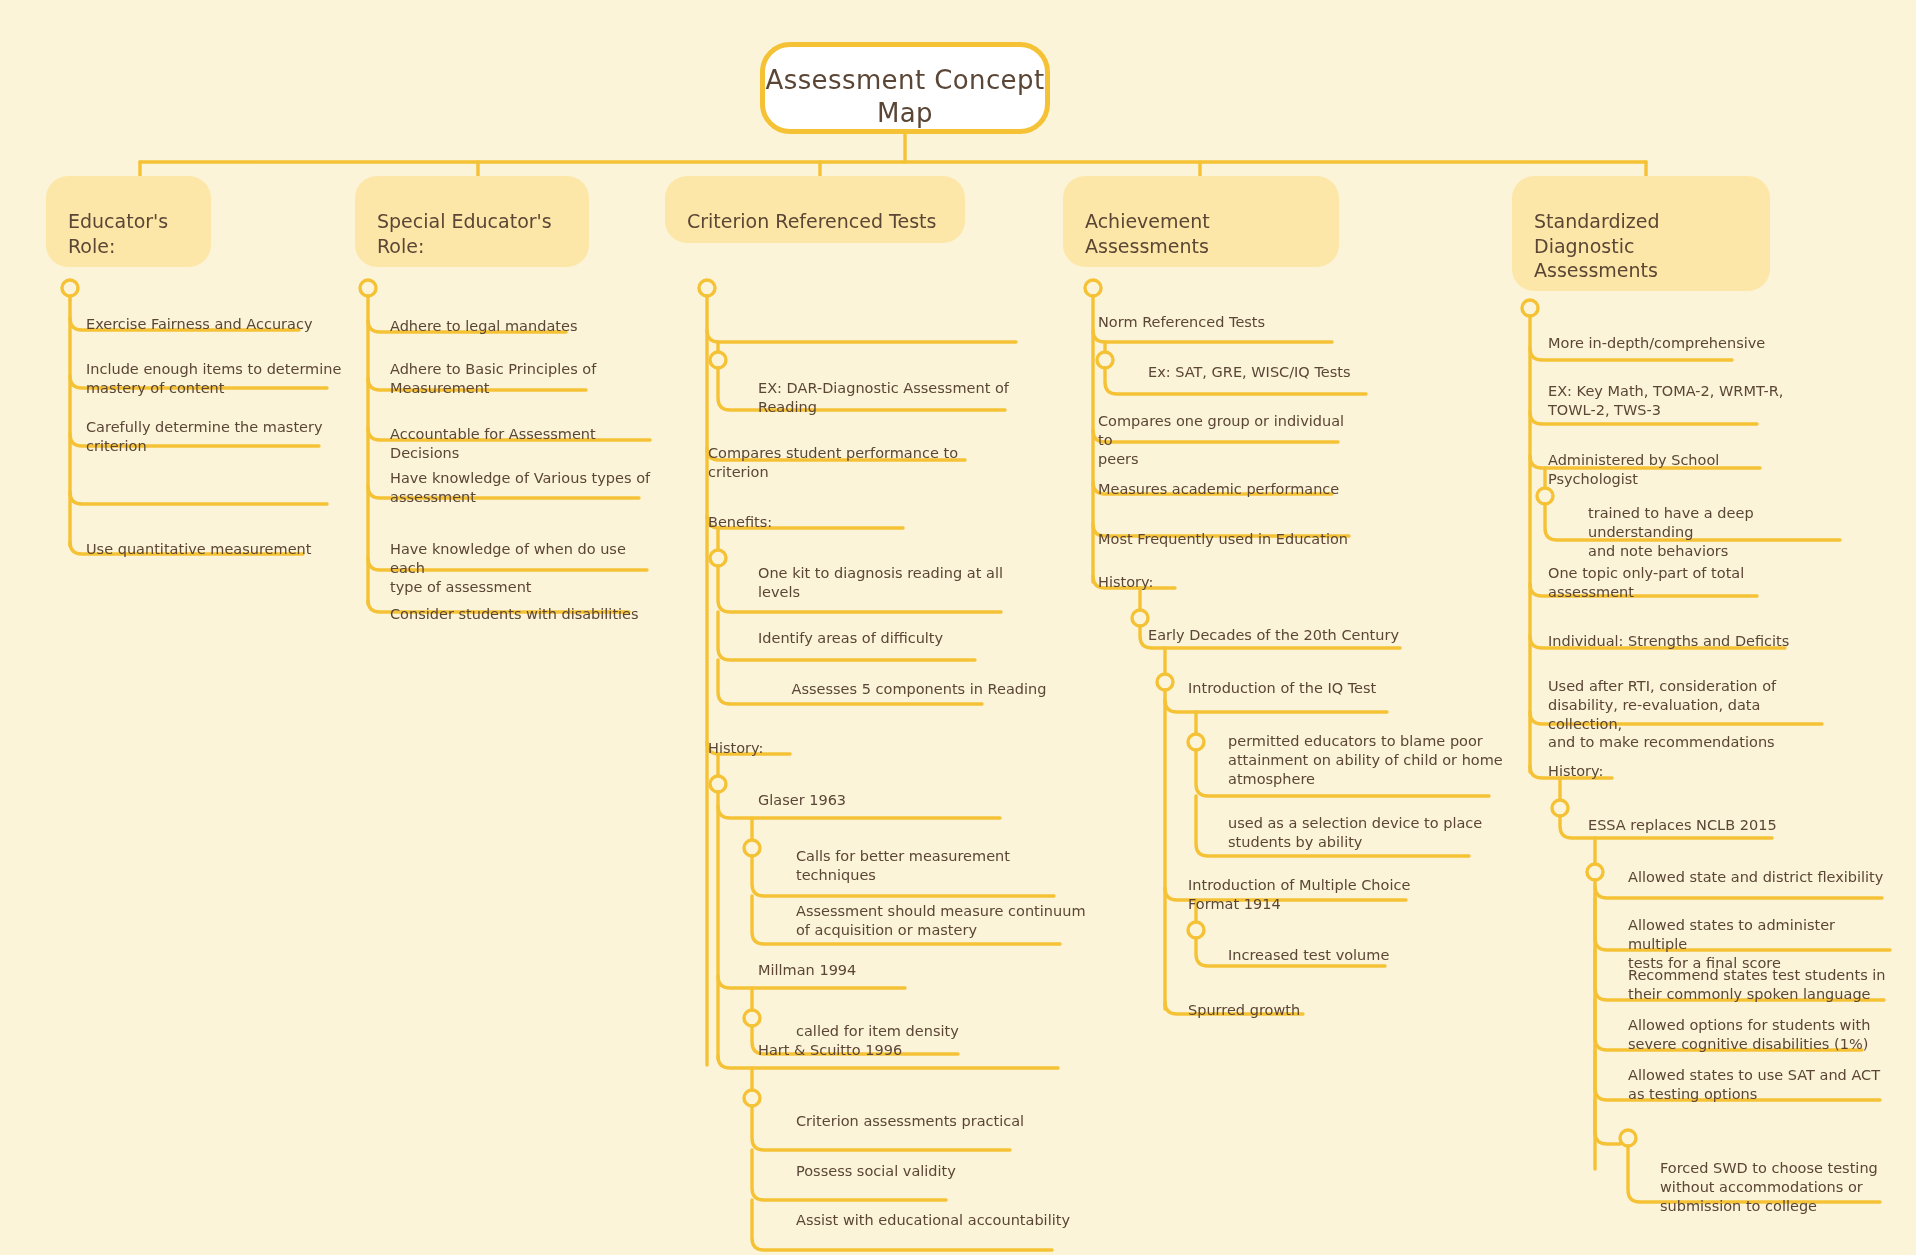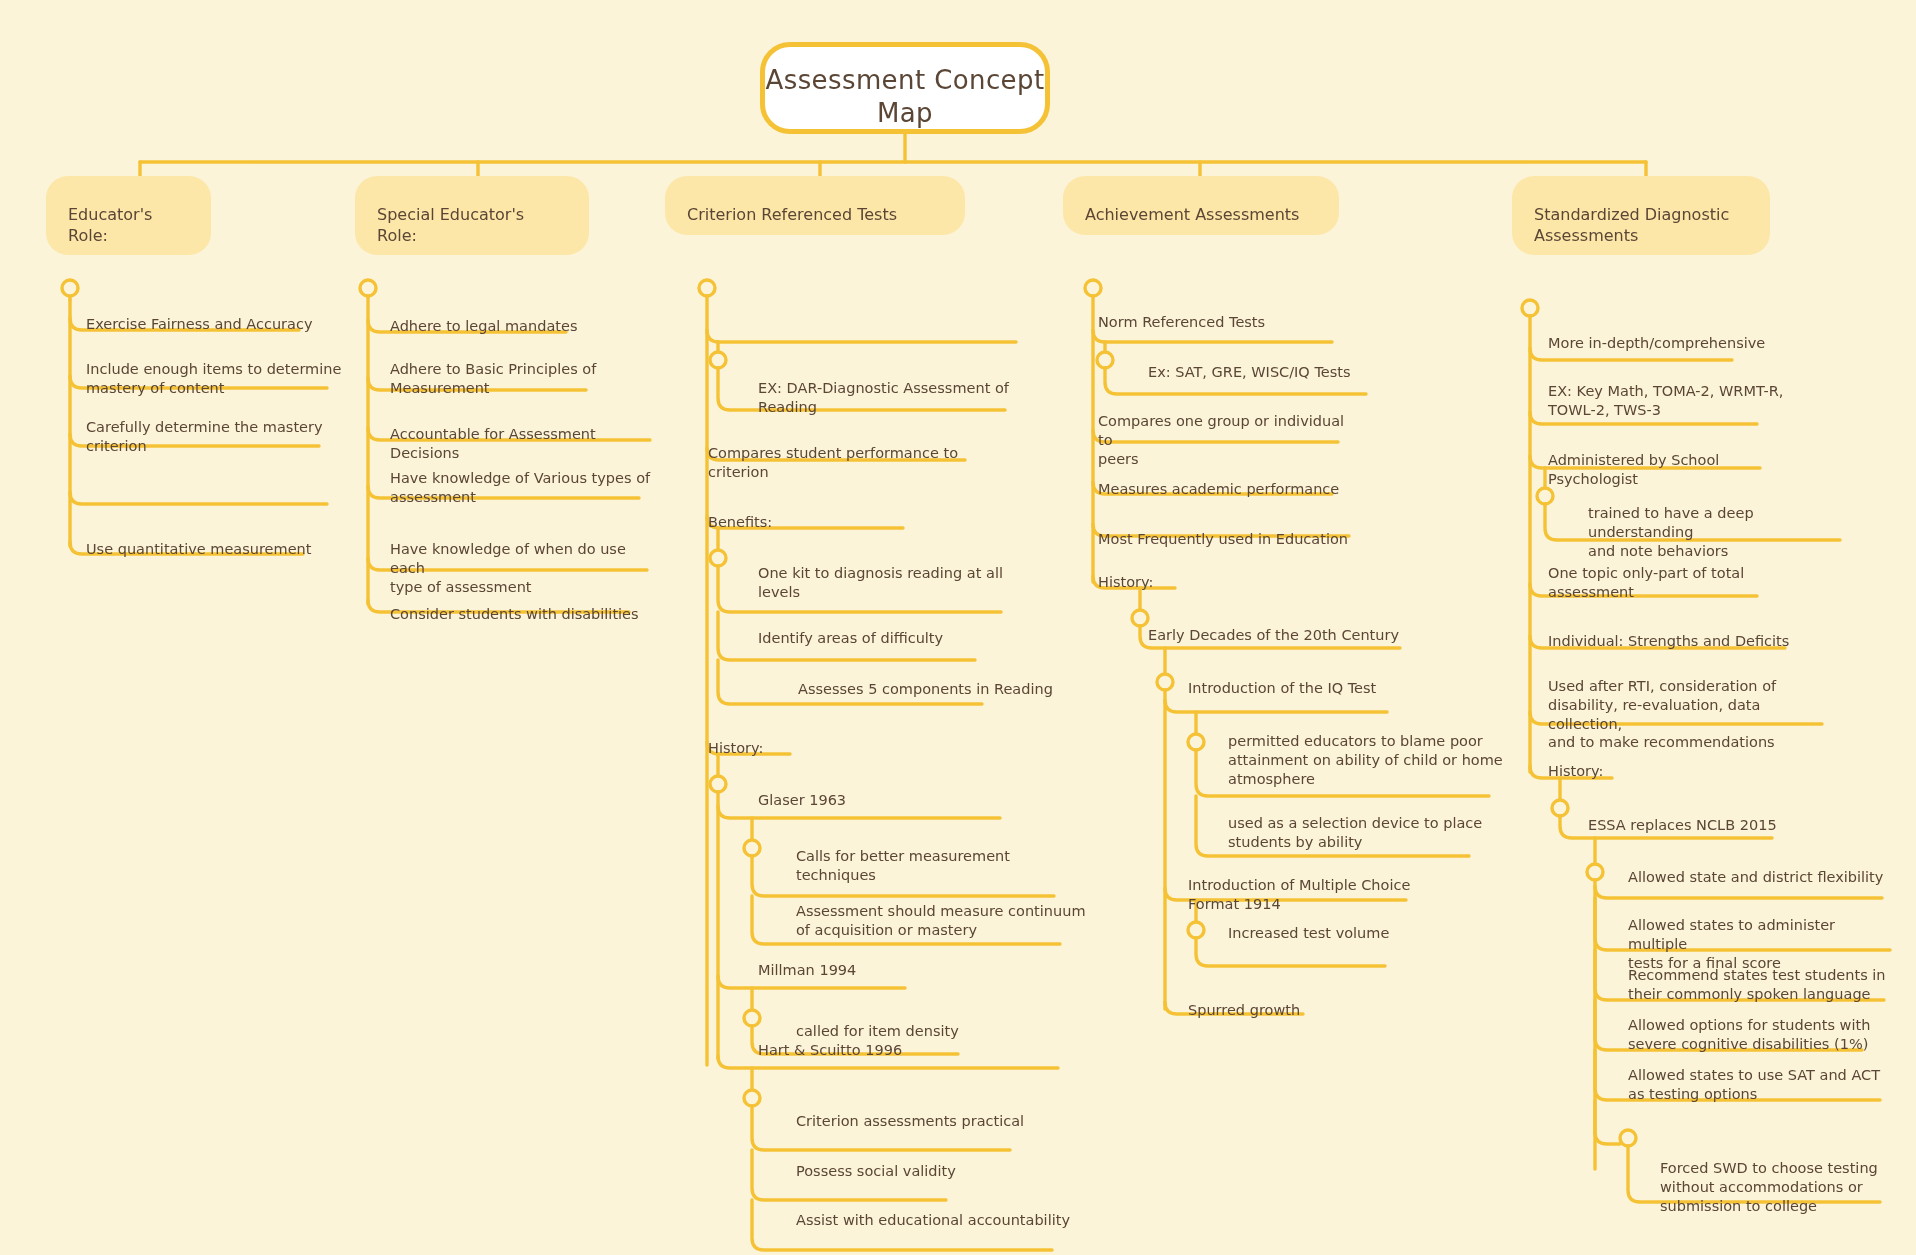--- a/index.html
+++ b/index.html
@@ -56,21 +56,21 @@
   }
 
   
   .branch-head {
     position: absolute;
     background: #FCE7A8;
     border-radius: 22px;
     padding: 9px 22px;
     box-sizing: border-box;
     color: #5B4636;
-    font-size: 16px;
+    font-size: 19px;
     line-height: 1.28;
     white-space: pre-line;
   }
 
   
   .leaf {
     position: absolute;
     color: #5B4636;
     font-size: 14.5px;
     line-height: 1.30;
@@ -288,21 +288,21 @@
   <div class="leaf has-kids" style="left:708px; top:494px; width:210px;">
     <span>Benefits:</span>
   </div>
   <div class="leaf" style="left:758px; top:545px; width:300px;">
     <span>One kit to diagnosis reading at all
 levels</span>
   </div>
   <div class="leaf" style="left:758px; top:610px; width:290px;">
     <span>Identify areas of difficulty</span>
   </div>
-  <div class="leaf" style="left:798px; top:661px; width:290px;">
+  <div class="leaf" style="left:774px; top:661px; width:290px;text-align:center;">
     <span>Assesses 5 components in Reading</span>
   </div>
   <div class="leaf has-kids" style="left:708px; top:720px; width:150px;">
     <span>History:</span>
   </div>
   <div class="leaf has-kids" style="left:758px; top:772px; width:230px;">
     <span>Glaser 1963</span>
   </div>
   <div class="leaf" style="left:796px; top:828px; width:305px;">
     <span>Calls for better measurement
@@ -365,21 +365,21 @@
 atmosphere</span>
   </div>
   <div class="leaf" style="left:1228px; top:795px; width:260px;">
     <span>used as a selection device to place
 students by ability</span>
   </div>
   <div class="leaf has-kids" style="left:1188px; top:857px; width:240px;">
     <span>Introduction of Multiple Choice
 Format 1914</span>
   </div>
-  <div class="leaf" style="left:1228px; top:905px; width:230px;">
+  <div class="leaf" style="left:1228px; top:927px; width:230px;">
     <span>Increased test volume</span>
   </div>
   <div class="leaf" style="left:1188px; top:982px; width:200px;">
     <span>Spurred growth</span>
   </div>
 
   <div class="branch-head" style="left:1512px; top:176px; width:258px;">
     <span>Standardized Diagnostic
 Assessments</span>
   </div>

